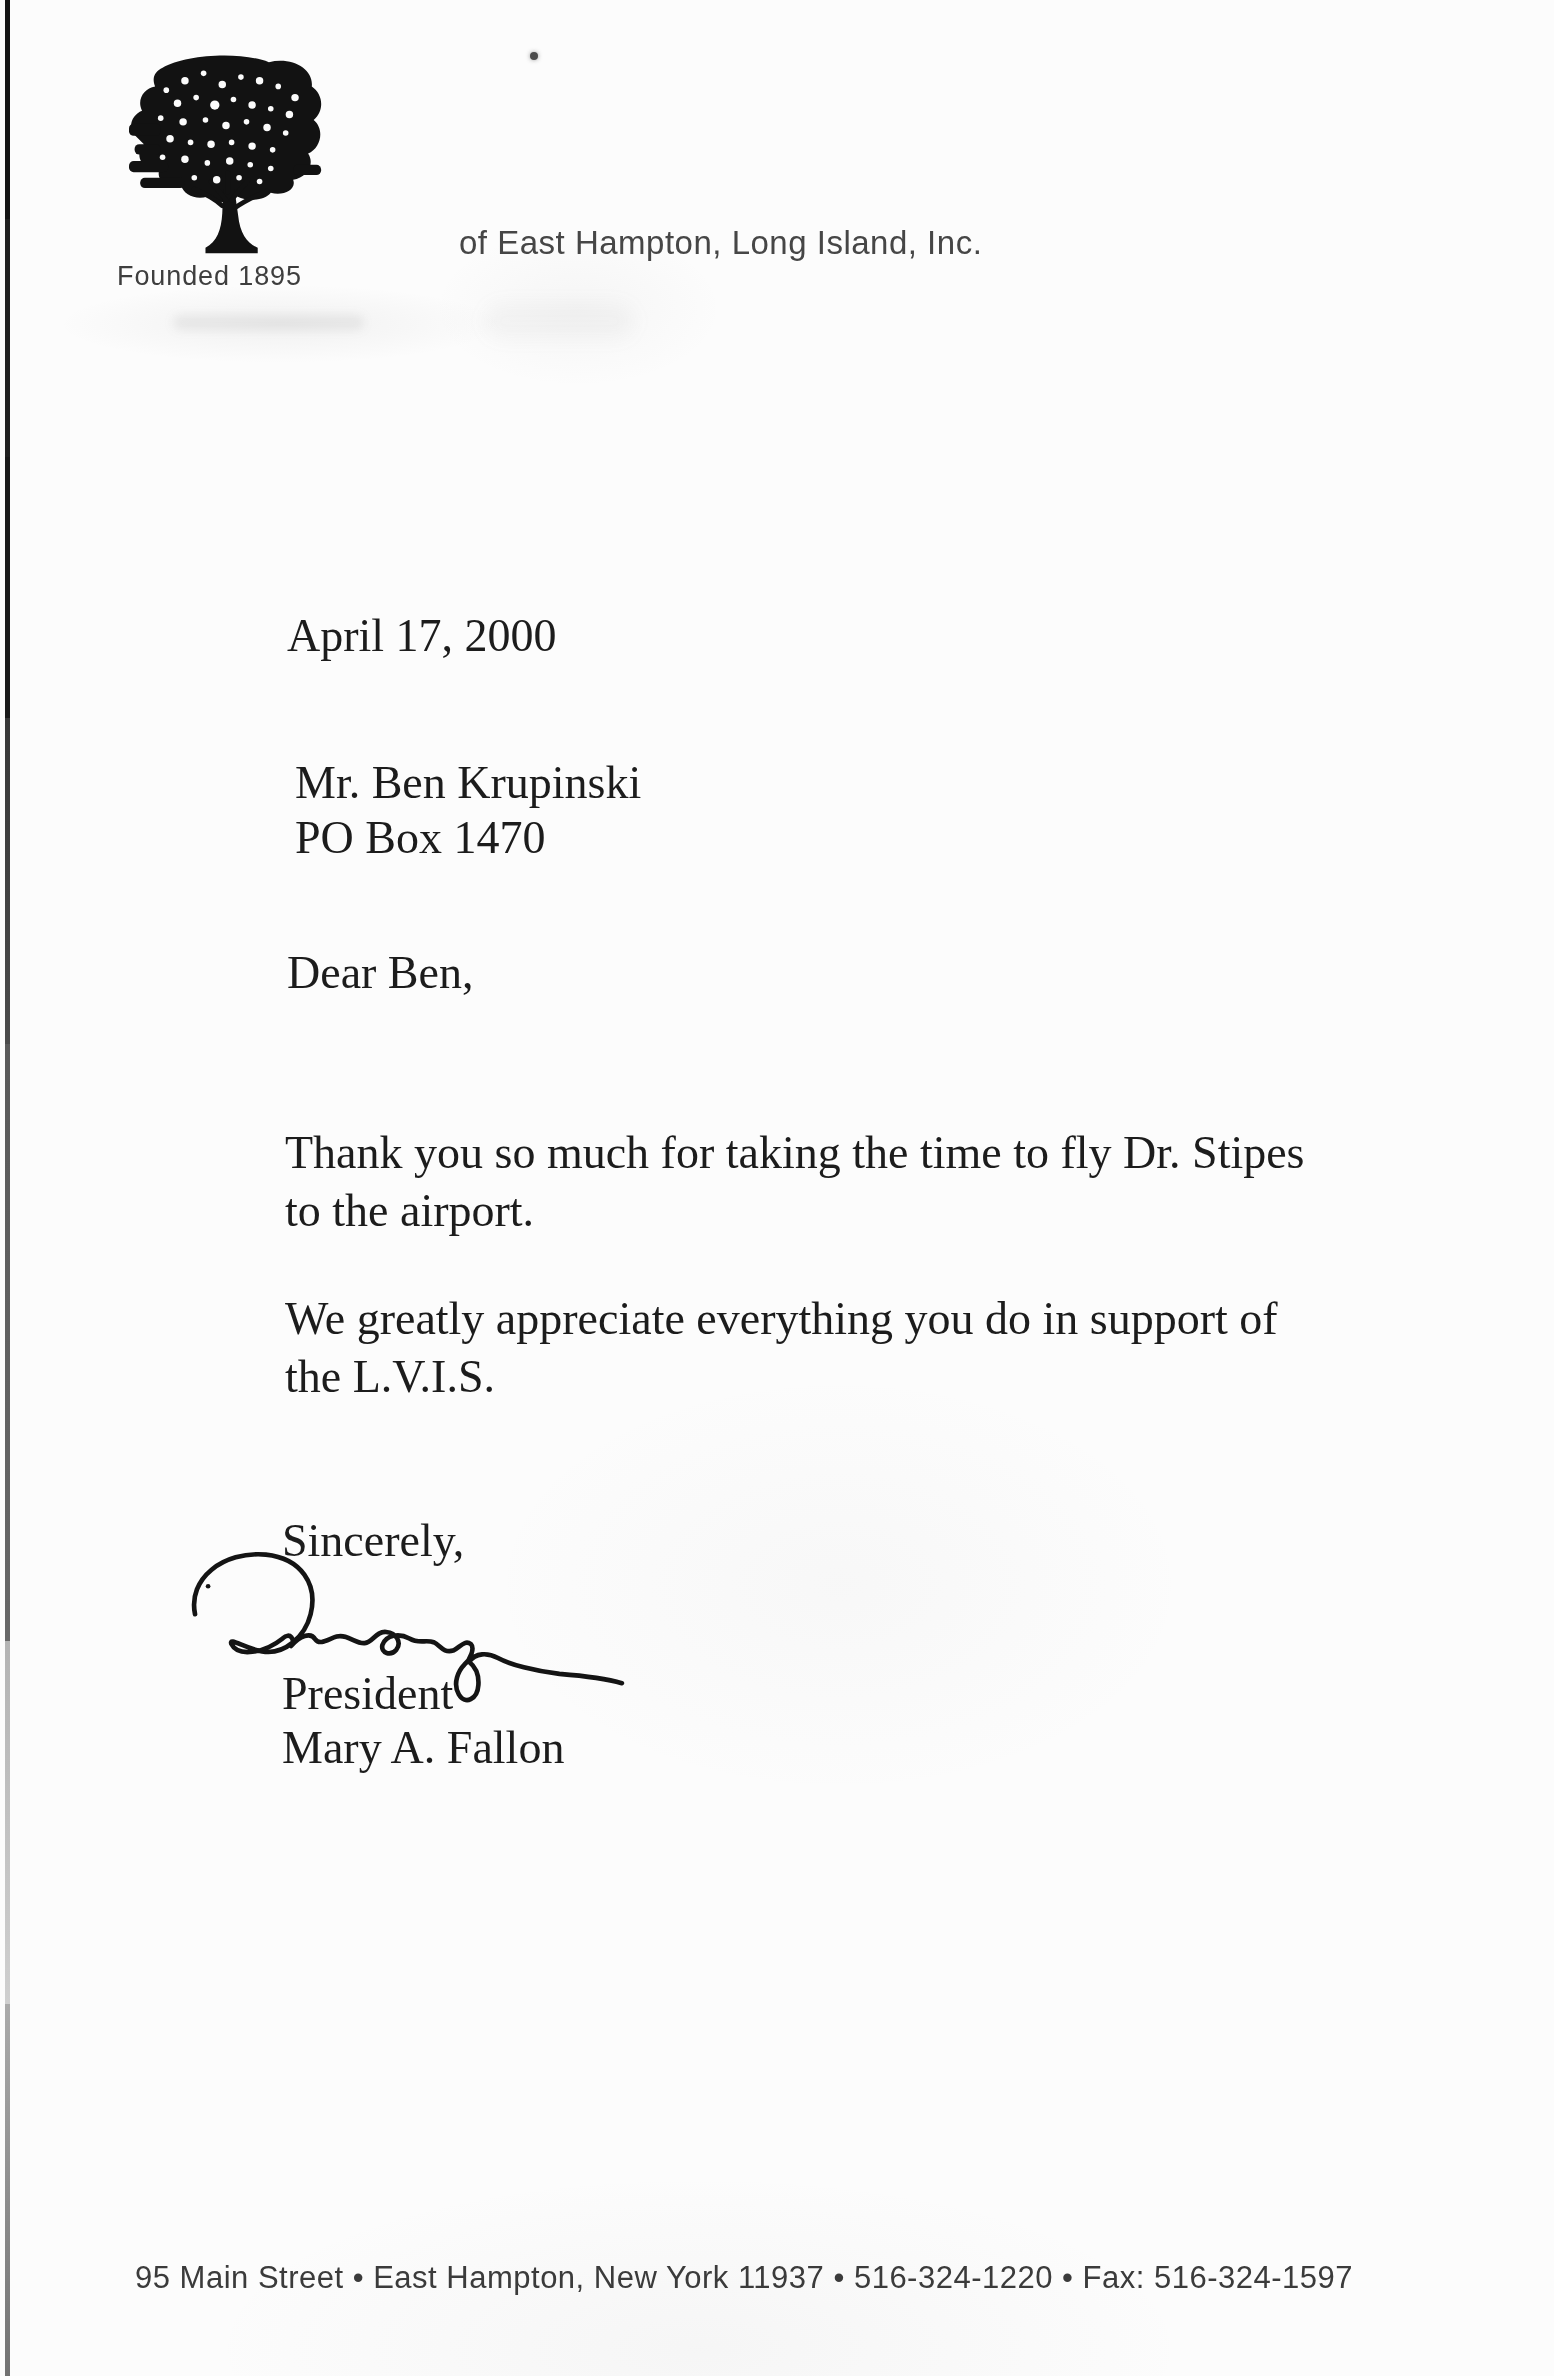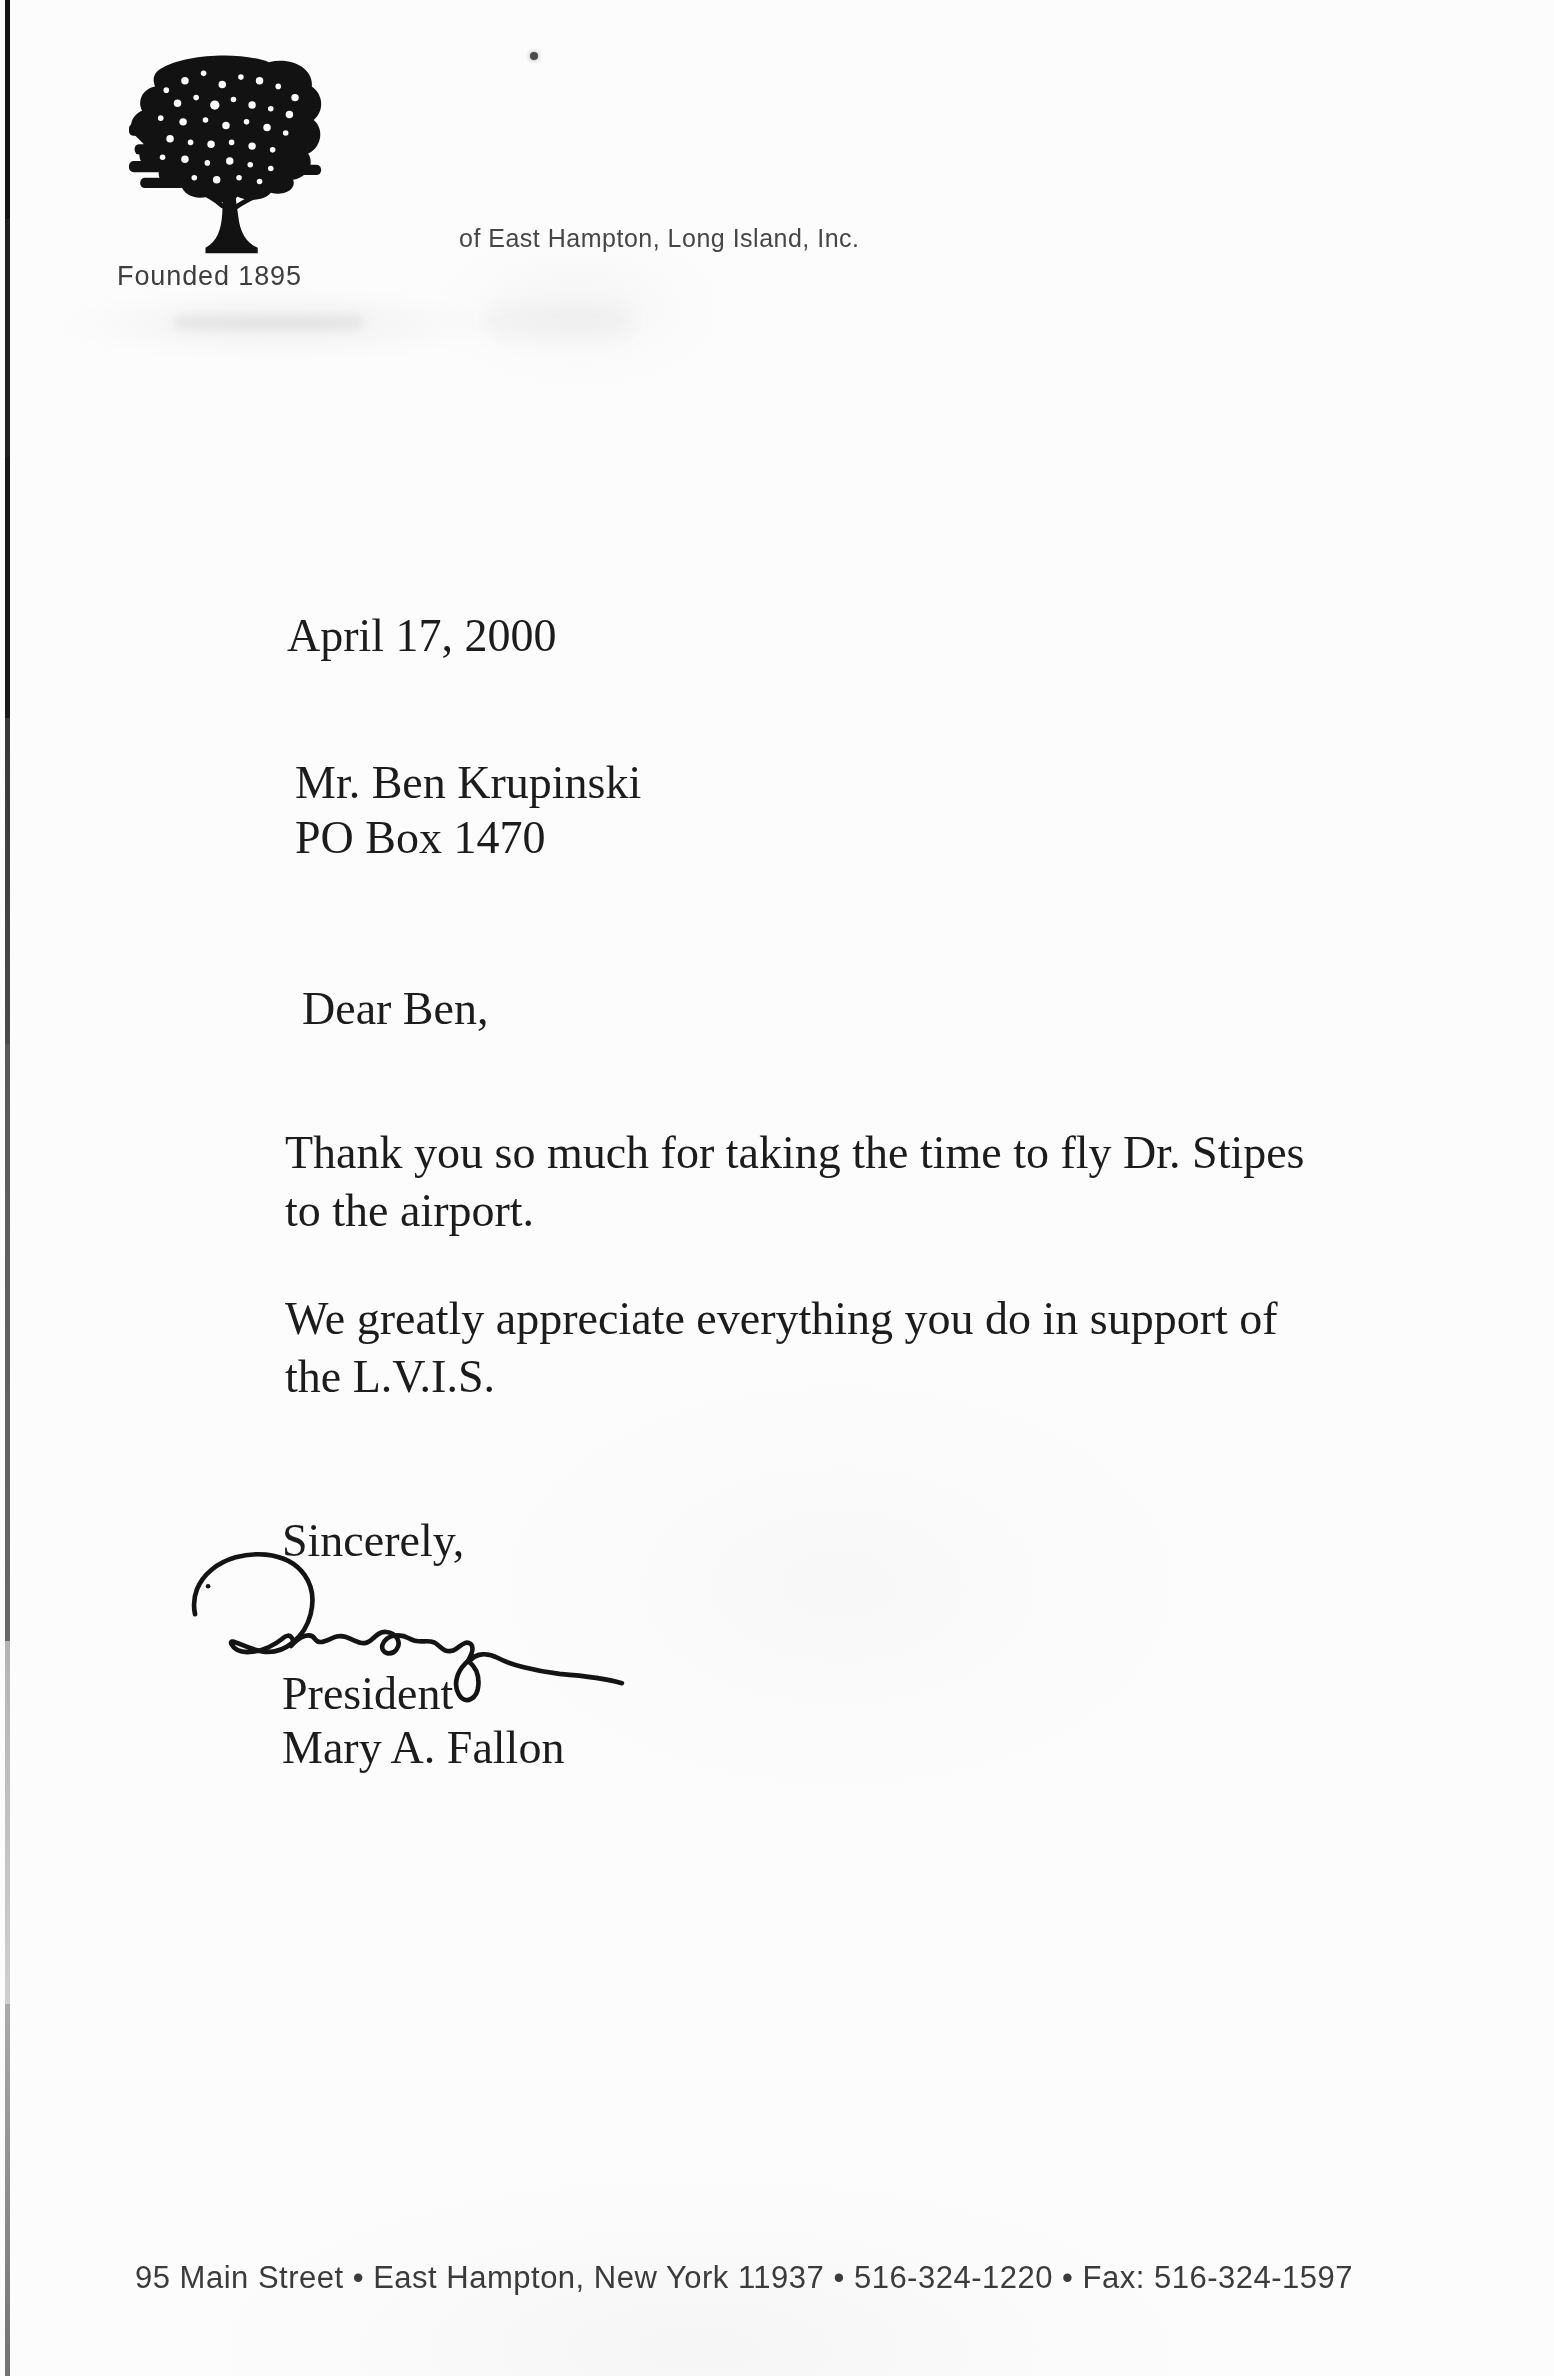--- a/index.html
+++ b/index.html
@@ -33,27 +33,27 @@
   .speck{
     left:530px;top:52px;width:8.4px;height:8.4px;border-radius:50%;
     background:#4a4a4a;box-shadow:0 0 4.7px rgba(60,60,60,.5);
   }
   .smudge-a{left:173px;top:315px;width:191px;height:15px;border-radius:7.5px;
     background:rgba(110,110,110,.10);filter:blur(4.7px);}
   .smudge-b{left:485px;top:304px;width:149px;height:34px;border-radius:17px;
     background:rgba(140,140,140,.06);filter:blur(8.4px);}
   .sans{font-family:"Liberation Sans", sans-serif;color:#3d3d3d;}
   .org-name{left:337px;top:104px;font-size:40px;letter-spacing:0.5px;white-space:nowrap;}
-  .org-sub{left:459px;top:224px;font-size:25px;letter-spacing:0.5px;color:#464646;white-space:nowrap;}
+  .org-sub{left:459px;top:224px;font-size:33px;letter-spacing:0.5px;color:#464646;white-space:nowrap;}
   .founded{left:117px;top:261px;font-size:27px;letter-spacing:0.9px;color:#3e3e3e;white-space:nowrap;}
   .logo{left:129px;top:52px;width:194px;height:205px;}
   .serif-block{font-size:46px;line-height:58px;}
   .date-line{left:287px;top:607px;white-space:nowrap;}
   .recipient{left:287px;top:755px;line-height:55px;margin-left:8px;}
-  .salutation{left:287px;top:980px;white-space:nowrap;margin-left:15px;}
+  .salutation{left:287px;top:944px;white-space:nowrap;}
   .para-1{left:285px;top:1124px;width:1175px;}
   .para-2{left:285px;top:1290px;width:1175px;}
   .closing{left:282px;top:1512px;white-space:nowrap;}
   .sig-box{left:182px;top:1546px;width:466px;height:198px;}
   .signer{left:282px;top:1667px;line-height:54px;}
   .footer-line{
     left:135px;top:2260px;font-size:31px;letter-spacing:0.5px;
     color:#3b3b3b;white-space:nowrap;text-align:right;
   }
 </style>

